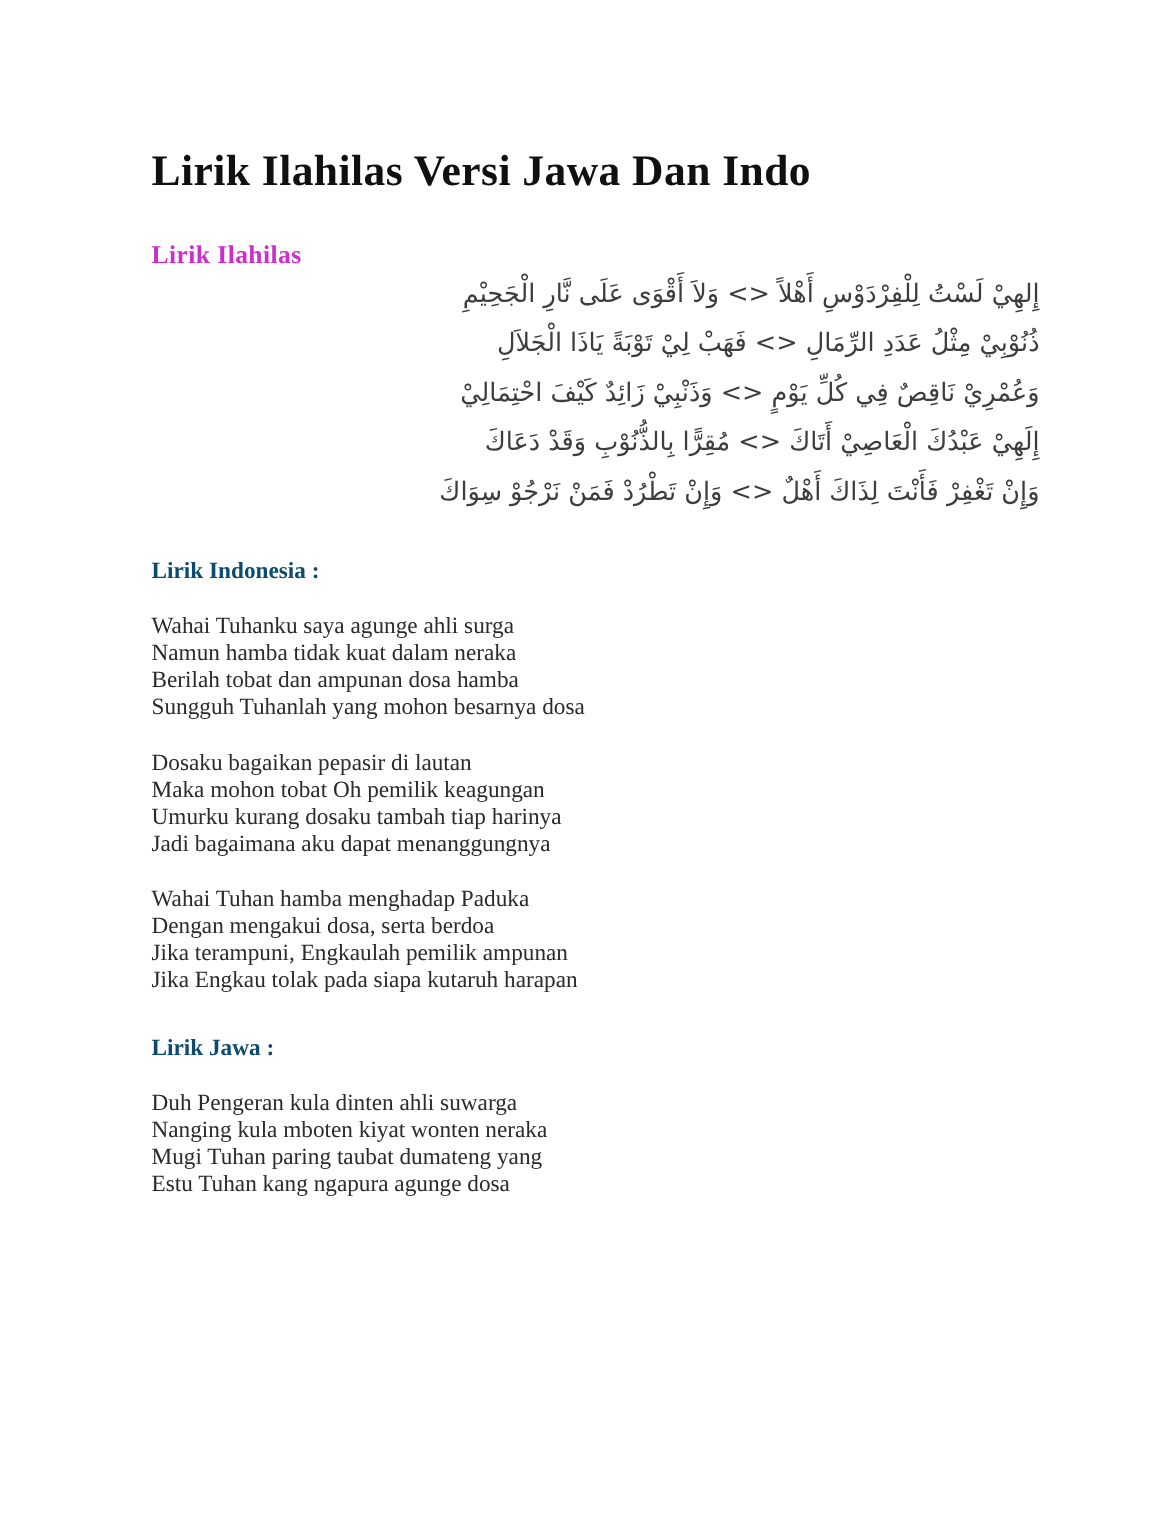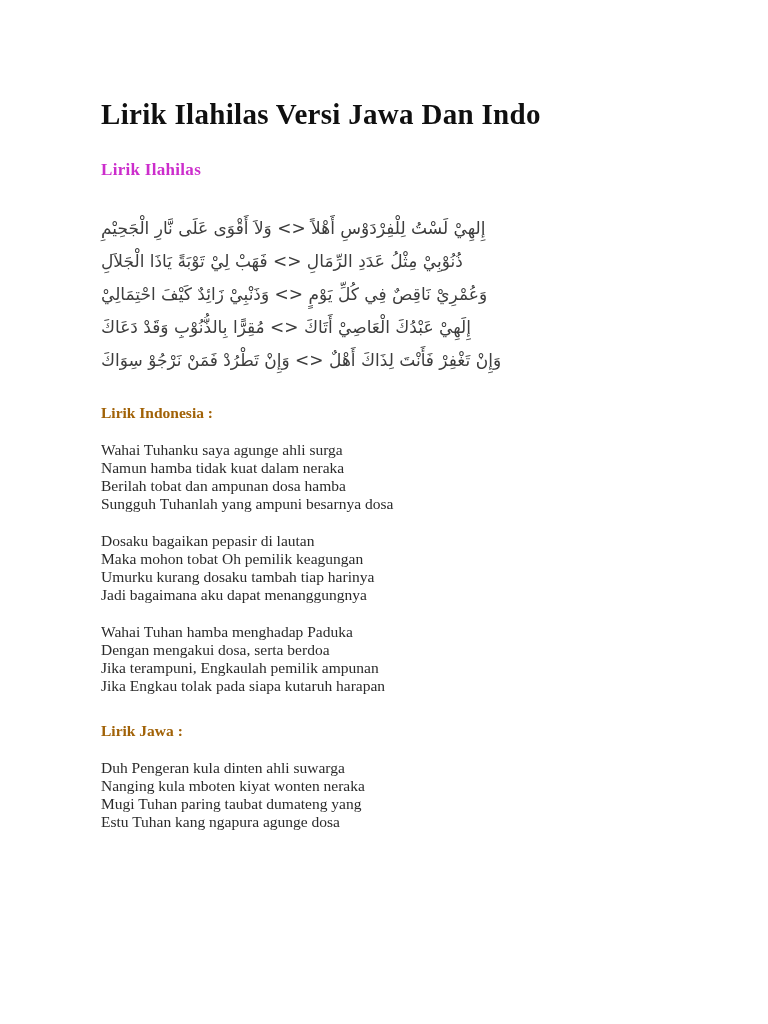--- a/index.html
+++ b/index.html
@@ -29,33 +29,32 @@
   }
   .doc-subtitle {
     margin-top: 29px;
     text-align: left;
     font-size: 17px;
     font-weight: bold;
     color: var(--magenta, #cc2dcc);
     letter-spacing: 0.3px;
   }
   .arabic-block {
-    margin-top: 32px;
     direction: rtl;
-    text-align: left;
+    text-align: right;
     font-family: "DejaVu Sans", sans-serif;
     font-size: 17px;
     line-height: 33px;
     color: #3d3d3d;
   }
   .section-heading {
     margin-top: 27px;
     font-size: 15.5px;
     font-weight: bold;
-    color: #a16207;
+    color: #0c4a6e;
   }
   .stanza {
     margin-top: 19px;
   }
   .lyric-line {
     font-size: 15.5px;
     line-height: 18px;
     color: #2b2b2b;
     white-space: pre;
   }
@@ -77,21 +76,21 @@
       <div class="arabic-line" dir="rtl">إِلَهِيْ عَبْدُكَ الْعَاصِيْ أَتَاكَ &lt;&gt; مُقِرًّا بِالذُّنُوْبِ وَقَدْ دَعَاكَ</div>
       <div class="arabic-line" dir="rtl">وَإِنْ تَغْفِرْ فَأَنْتَ لِذَاكَ أَهْلٌ &lt;&gt; وَإِنْ تَطْرُدْ فَمَنْ نَرْجُوْ سِوَاكَ</div>
     </div>
 
     <div class="section-heading">Lirik Indonesia :</div>
 
     <div class="stanza">
       <div class="lyric-line">Wahai Tuhanku saya agunge ahli surga</div>
       <div class="lyric-line">Namun hamba tidak kuat dalam neraka</div>
       <div class="lyric-line">Berilah tobat dan ampunan dosa hamba</div>
-      <div class="lyric-line">Sungguh Tuhanlah yang ampuni besarnya dosa</div>
+      <div class="lyric-line">Sungguh Tuhanlah yang mohon besarnya dosa</div>
     </div>
 
     <div class="stanza">
       <div class="lyric-line">Dosaku bagaikan pepasir di lautan</div>
       <div class="lyric-line">Maka mohon tobat Oh pemilik keagungan</div>
       <div class="lyric-line">Umurku kurang dosaku tambah tiap harinya</div>
       <div class="lyric-line">Jadi bagaimana aku dapat menanggungnya</div>
     </div>
 
     <div class="stanza">

